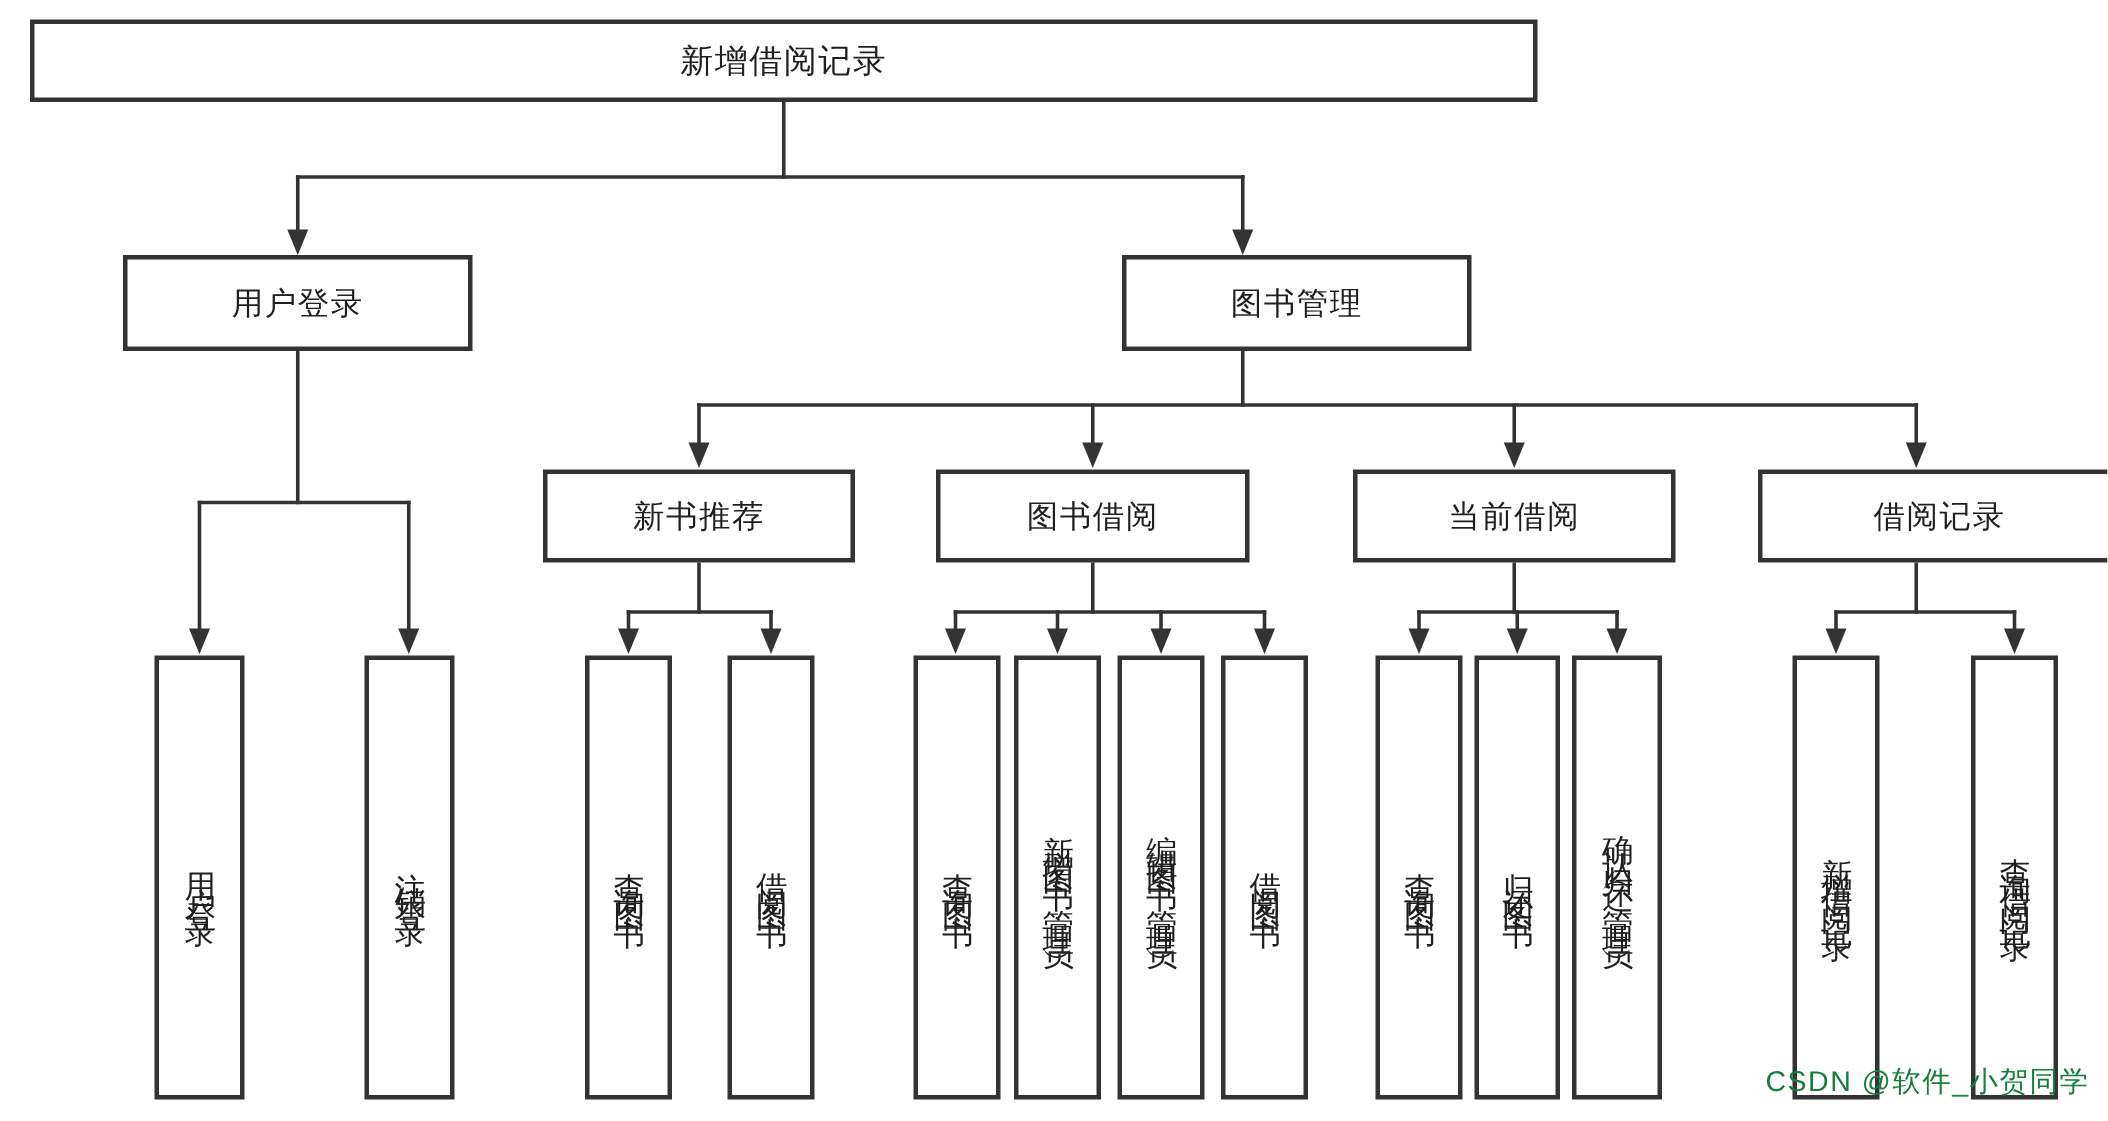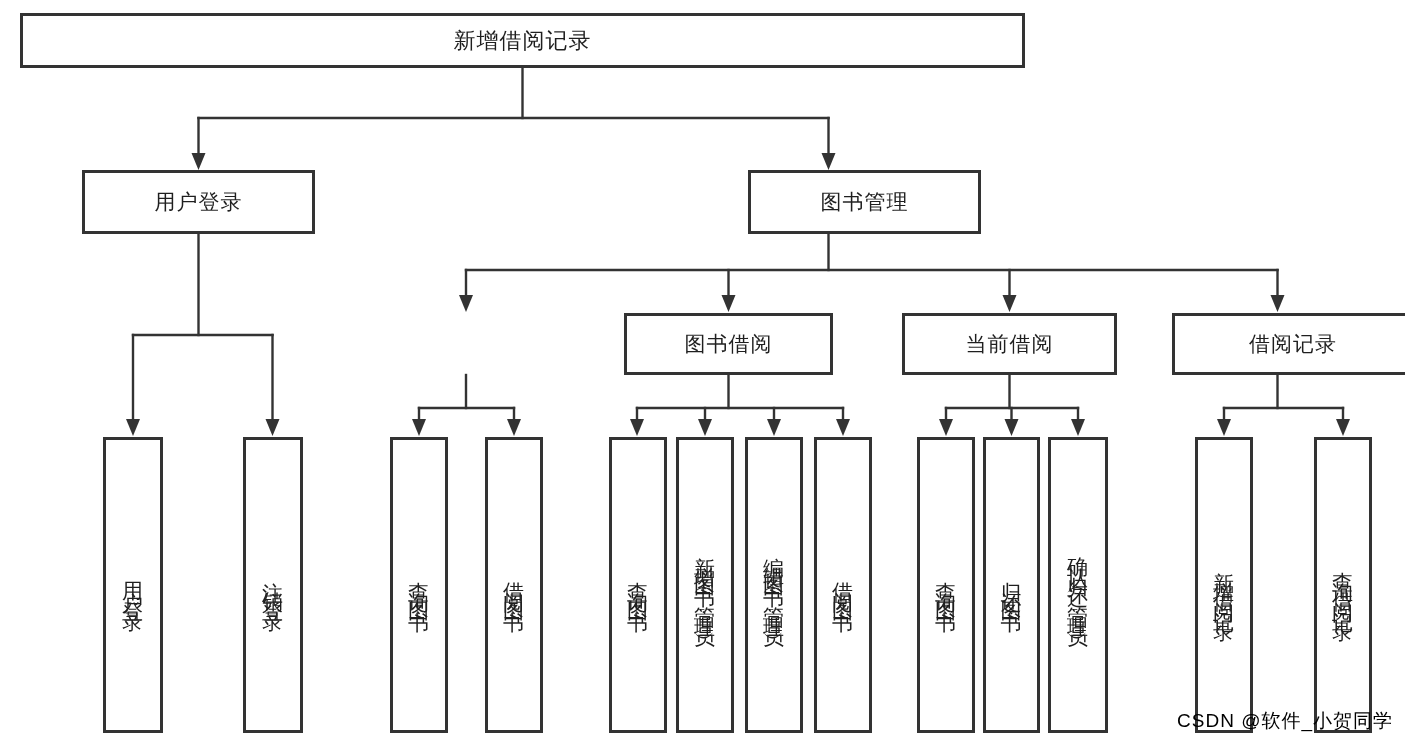--- a/index.html
+++ b/index.html
@@ -14,21 +14,21 @@
     position:absolute;box-sizing:border-box;background:#ffffff;border:3px solid #333333;
     display:flex;align-items:center;justify-content:center;z-index:1;
   }
   .hlabel{font-size:21px;letter-spacing:1px;white-space:nowrap;}
   .title .hlabel{font-size:22px;}
   .vnode{position:absolute;box-sizing:border-box;background:#ffffff;border:3px solid #333333;
     top:437px;height:296px;display:flex;align-items:center;justify-content:center;z-index:1;}
   .vlabel{writing-mode:vertical-rl;text-orientation:mixed;font-size:21px;letter-spacing:10px;
     line-height:1;white-space:nowrap;}
   .watermark{
-    position:absolute;right:12px;top:708px;z-index:2;font-size:19px;color:#000000;
+    position:absolute;right:12px;top:708px;z-index:2;font-size:19px;color:#15803d;
     letter-spacing:1px;white-space:nowrap;
   }
 </style>
 </head>
 <body>
 
 <div class="canvas">
 
   <svg class="wires" width="1405" height="747" viewBox="0 0 1405 747" aria-hidden="true">
     <g>
@@ -103,20 +103,23 @@
     <span class="hlabel">新增借阅记录</span>
   </div>
 
   <div class="node" style="left:82px;top:170px;width:233px;height:64px;">
     <span class="hlabel">用户登录</span>
   </div>
   <div class="node" style="left:712px;top:170px;width:233px;height:64px;margin-left:36px;">
     <span class="hlabel">图书管理</span>
   </div>
 
+  <div class="node" style="left:362px;top:313px;width:208px;height:62px;">
+    <span class="hlabel">新书推荐</span>
+  </div>
   <div class="node" style="left:624px;top:313px;width:209px;height:62px;">
     <span class="hlabel">图书借阅</span>
   </div>
   <div class="node" style="left:902px;top:313px;width:215px;height:62px;">
     <span class="hlabel">当前借阅</span>
   </div>
   <div class="node" style="left:1172px;top:313px;width:242px;height:62px;">
     <span class="hlabel">借阅记录</span>
   </div>
 

